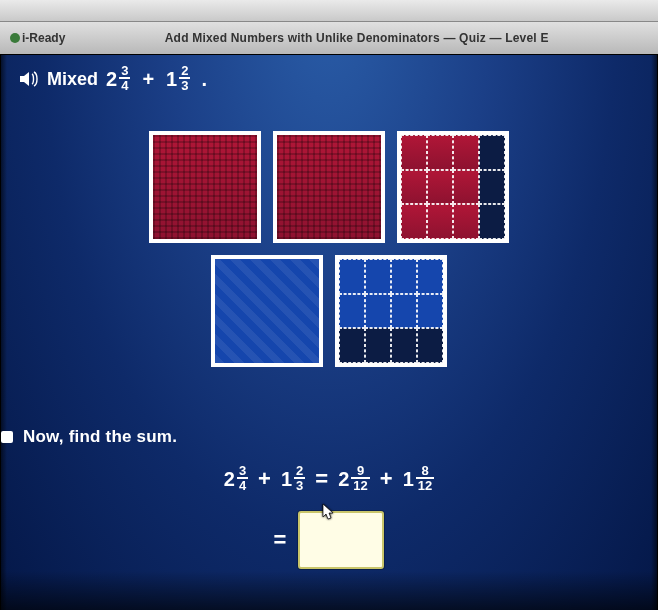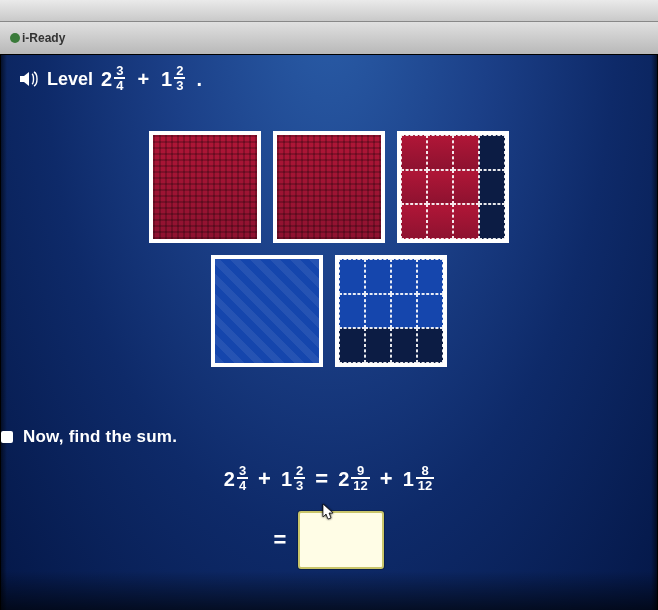--- a/index.html
+++ b/index.html
@@ -56,32 +56,33 @@
 </head>
 <body>
 
 <div class="chrome-bar"></div>
 
 <div class="titlebar">
   <span class="logo">
     <span class="dot"></span>
     <span>i-Ready</span>
   </span>
+  <span class="title-text">Add Mixed Numbers with Unlike Denominators — Quiz — Level E</span>
 </div>
 
 <div class="stage">
 
   <div class="prompt">
     <span class="speaker-icon">
       <svg width="20" height="16" viewBox="0 0 20 16">
           <path d="M1 5h4l5-4v14l-5-4H1z" fill="#fff"></path>
           <path d="M13 3c2 1 2 9 0 10M15 1c4 2 4 12 0 14" fill="none" stroke="#fff" stroke-width="1.4"></path>
         </svg>
     </span>
-    <span>Level</span>
+    <span>Mixed</span>
     <span class="mixed">
       <span class="whole">2</span>
       <span class="frac">
         <span class="num">3</span>
         <span class="bar"></span>
         <span class="den">4</span>
       </span>
     </span>
     <span class="plus">+</span>
     <span class="mixed">

